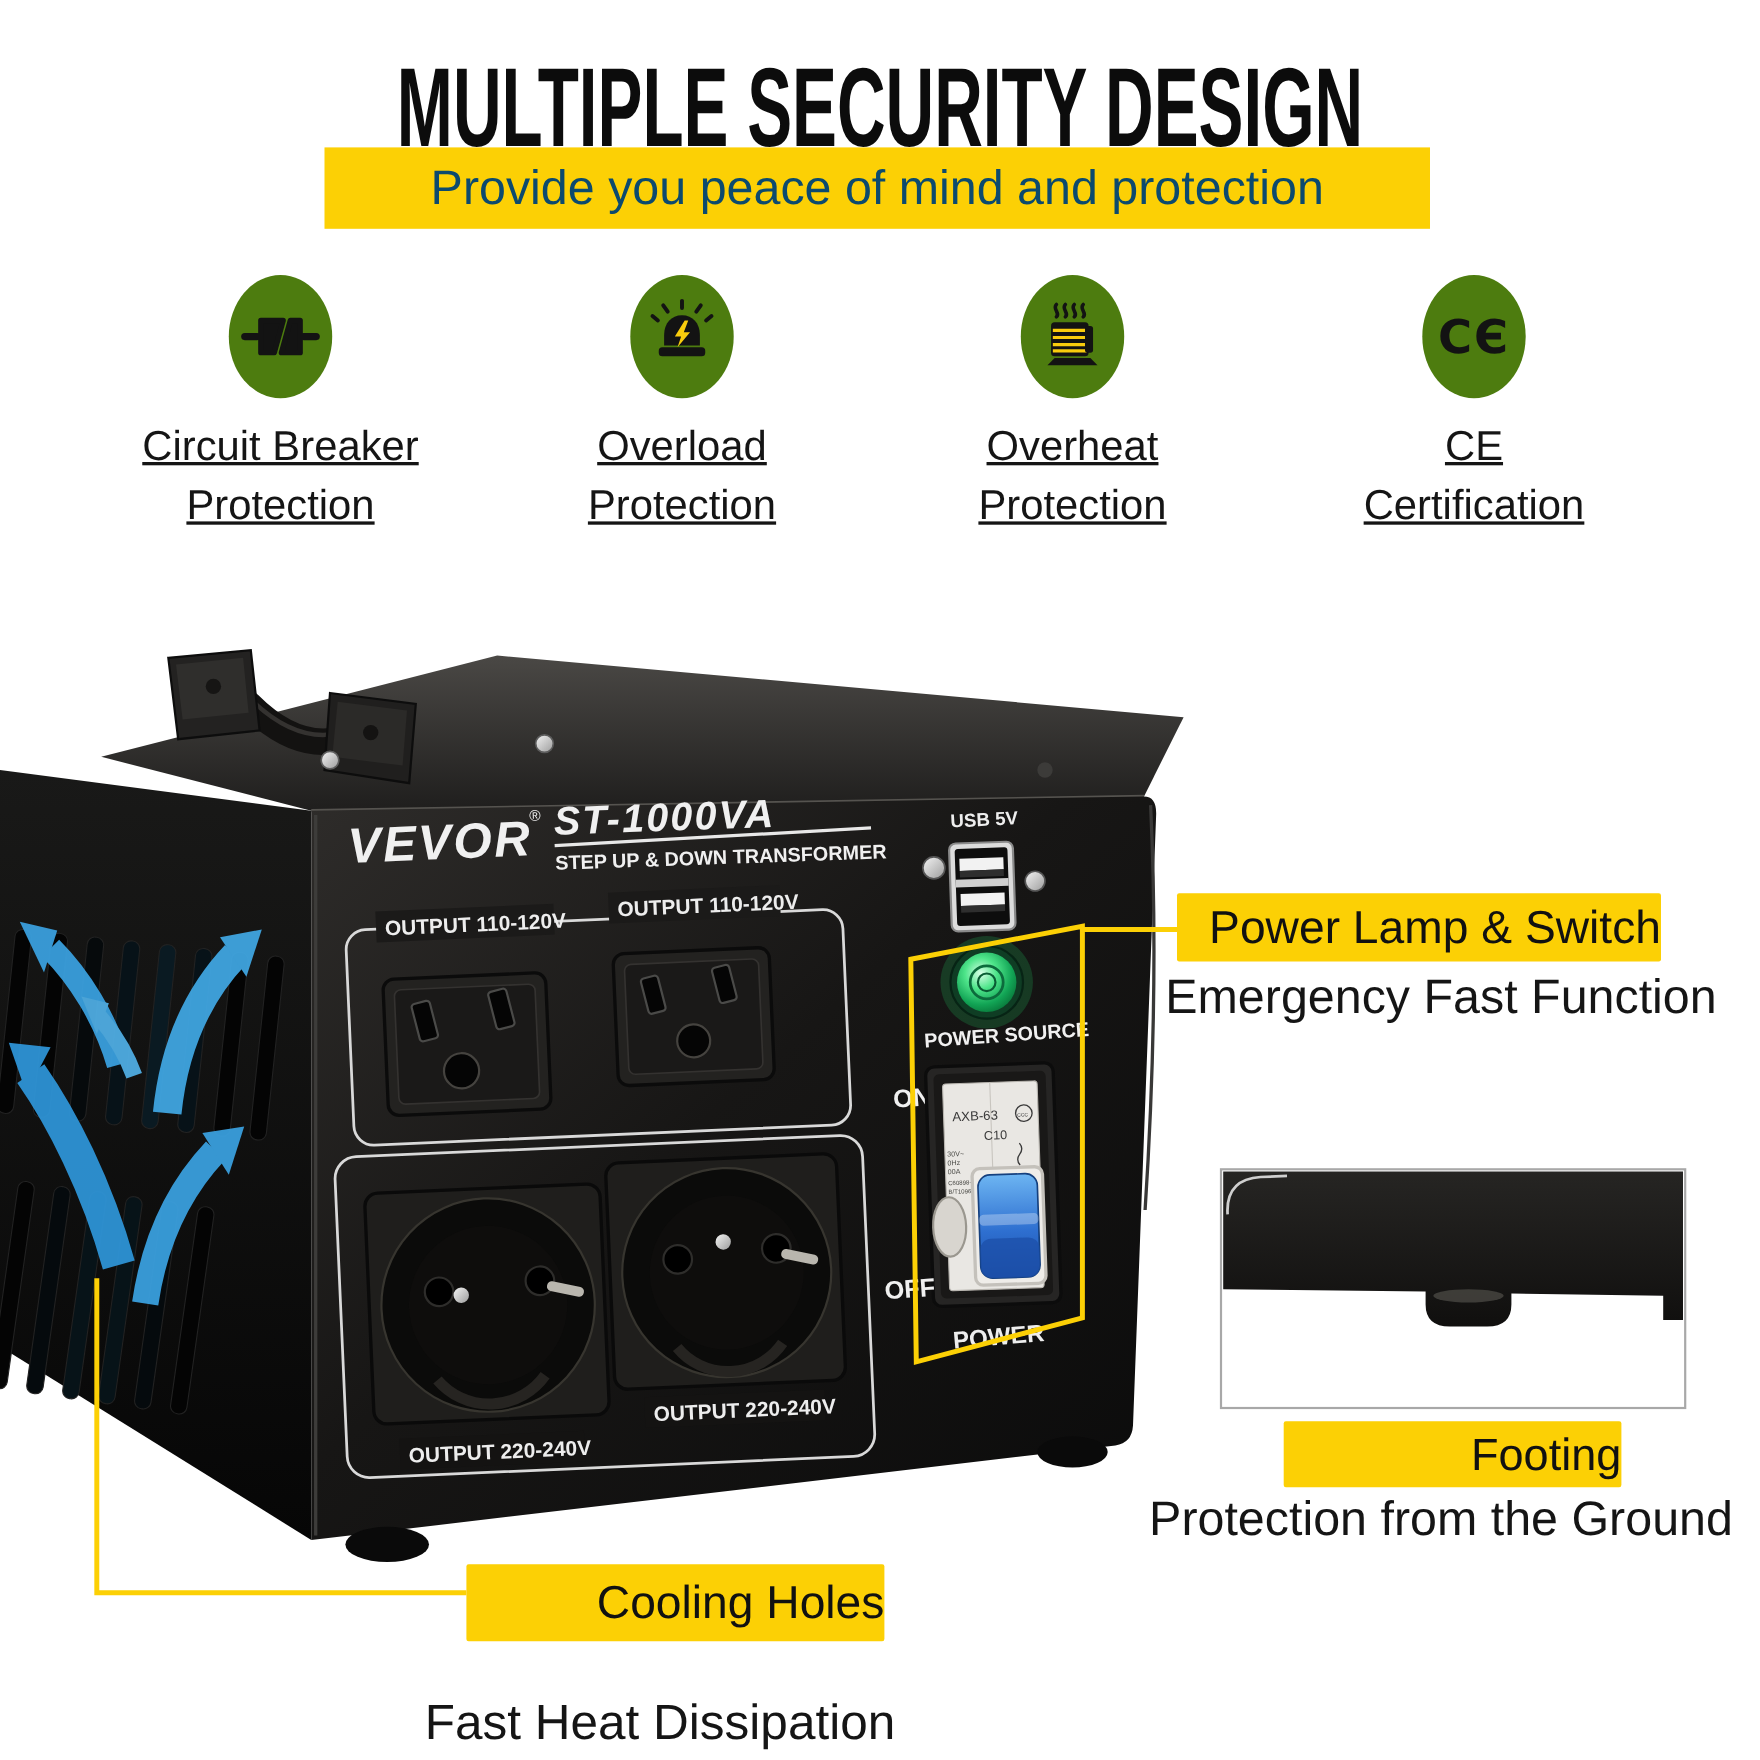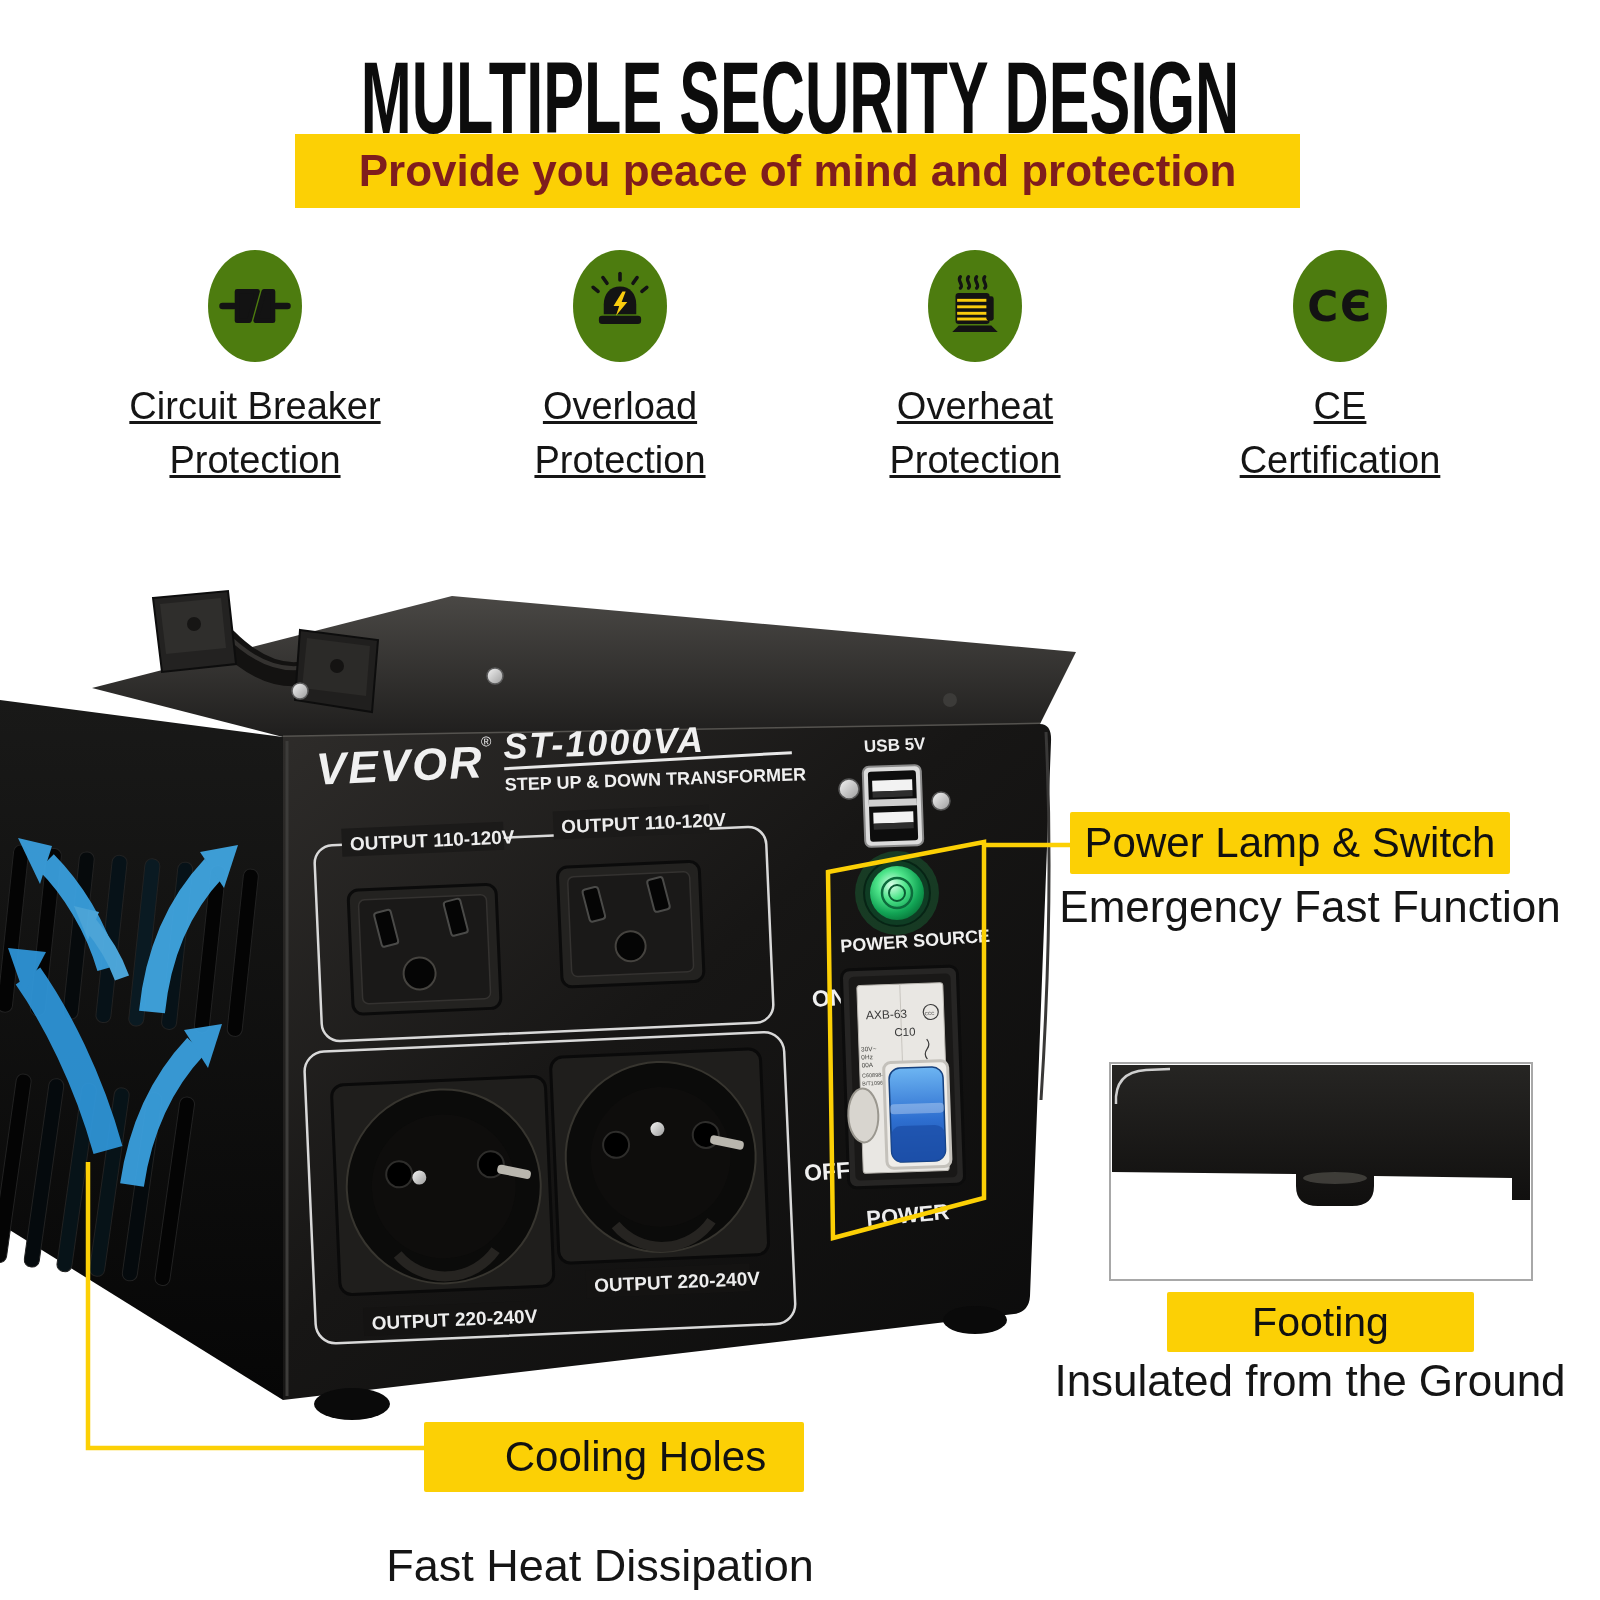--- a/index.html
+++ b/index.html
@@ -3,30 +3,30 @@
 <meta charset="utf-8">
 <style>
   html,body{margin:0;padding:0;background:#fff;}
   .page{position:relative;width:1600px;height:1600px;overflow:hidden;background:#fff;
         font-family:"Liberation Sans",sans-serif;}
   .title{position:absolute;left:0;right:0;top:40px;text-align:center;
          font-size:102px;font-weight:bold;color:#0c0c0c;letter-spacing:0px;
          transform:scaleX(0.60);transform-origin:50% 50%;white-space:nowrap;}
   .subtitle-bar{position:absolute;left:295px;top:134px;width:1005px;height:74px;
          background:#FCD005;display:flex;align-items:center;justify-content:center;}
-  .subtitle-bar span{font-size:44px;font-weight:bold;color:#7f1d1d;white-space:nowrap;}
+  .subtitle-bar span{font-size:44px;font-weight:normal;color:#0c4a6e;white-space:nowrap;}
   .feature{position:absolute;top:250px;width:320px;text-align:center;}
   .badge{width:94px;height:112px;border-radius:50%;background:#4d7c0f;margin:0 auto;
          display:flex;align-items:center;justify-content:center;}
   .badge svg{width:78px;height:78px;}
   .flabel{font-size:38px;color:#151515;line-height:52px;margin-top:2px;text-decoration:underline;}
   .flabel.first{margin-top:18px;}
   .scene{position:absolute;left:0;top:0;width:1600px;height:1600px;}
   .pill{position:absolute;background:#FCD005;border-radius:2px;display:flex;
-        align-items:center;justify-content:center;color:#111;white-space:nowrap;}
+        align-items:center;justify-content:flex-end;color:#111;white-space:nowrap;}
   .pill.power{left:1070px;top:812px;width:440px;height:62px;font-size:42px;}
   .pill.footing{left:1167px;top:1292px;width:307px;height:60px;font-size:41px;}
   .pill.cooling{left:424px;top:1422px;width:337px;height:70px;font-size:42px;padding-left:43px;}
   .callout-sub{position:absolute;text-align:center;color:#151515;white-space:nowrap;}
   .sub-power{left:1030px;top:882px;width:560px;font-size:44px;}
   .sub-footing{left:1020px;top:1356px;width:580px;font-size:44px;}
   .sub-cooling{left:340px;top:1540px;width:520px;font-size:45px;}
 </style>
 </head>
 <body>
@@ -331,20 +331,20 @@
   </svg>
 
   <div class="pill power">
     <span>Power Lamp &amp; Switch</span>
   </div>
   <div class="callout-sub sub-power">Emergency Fast Function</div>
 
   <div class="pill footing">
     <span>Footing</span>
   </div>
-  <div class="callout-sub sub-footing">Insulated from the Ground</div>
+  <div class="callout-sub sub-footing">Protection from the Ground</div>
 
   <div class="pill cooling">
     <span>Cooling Holes</span>
   </div>
   <div class="callout-sub sub-cooling">Fast Heat Dissipation</div>
 
 </div>
 
 </body></html>

